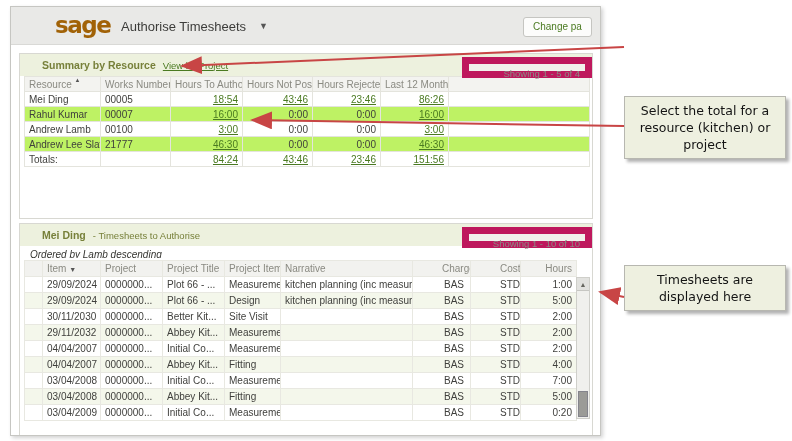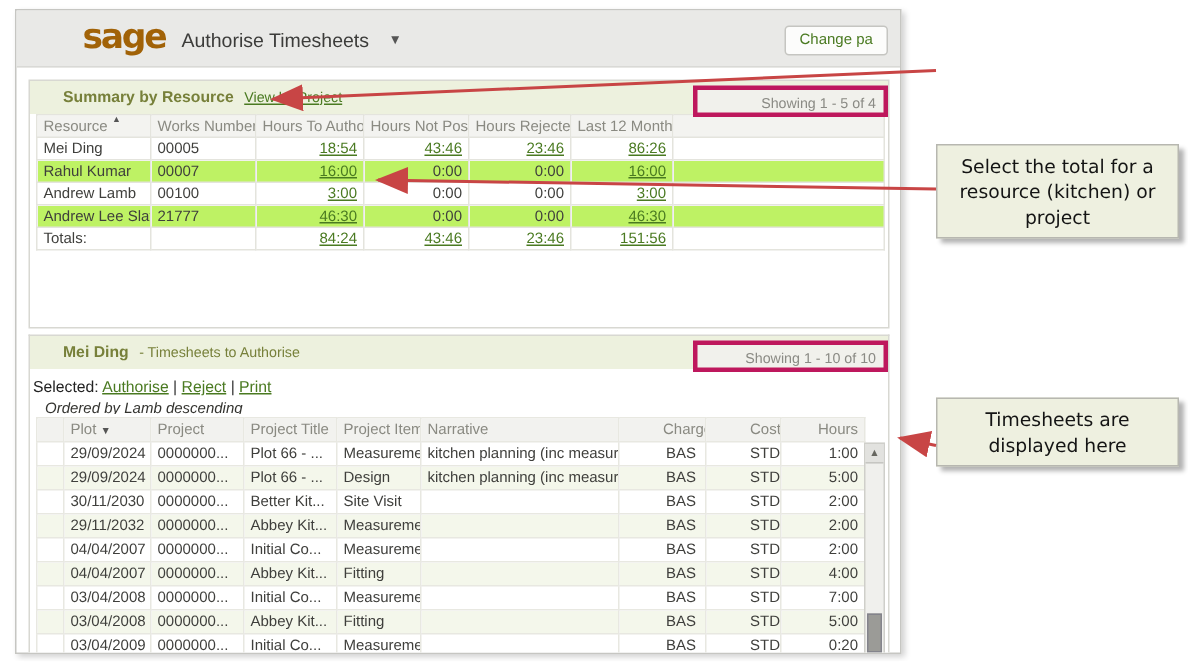--- a/index.html
+++ b/index.html
@@ -21,21 +21,21 @@
 
   
   .panel { position:absolute; left:8px; width:574px; border:1px solid #d8d8d2; background:#fff; }
   .panel-1 { top:46px; height:166px; }
   .panel-2 { top:216px; height:213px; border-bottom:none; }
   .panel-bar { position:relative; height:22px; background:#edf1de; display:flex; align-items:center; padding-left:22px; }
   .panel-title { font-size:10.5px; font-weight:bold; color:#77803a; margin-right:7px; white-space:nowrap; }
   .panel-subtitle { font-size:9.5px; color:#77803a; white-space:nowrap; }
   .view-link { font-size:9.5px; color:#4a7a21; text-decoration:underline; white-space:nowrap; }
   .showing-box { position:absolute; right:0; top:3px; width:130px; height:21px; background:#f1f1ec;
-                 border:3px solid #be185d; font-size:9.5px; color:#8b8b85; text-align:right;
+                 border:7px solid #be185d; font-size:9.5px; color:#8b8b85; text-align:right;
                  line-height:19px; padding-right:5px; }
   .ordered { font-style:italic; font-size:10px; color:#33332f; margin:5px 0 3px 6px; }
   .ordered-clipped { height:9px; overflow:hidden; margin:3px 0 0 10px; }
 
   
   table { border-collapse:collapse; table-layout:fixed; font-size:10px; color:#3f3f3c; }
   .sum-table { margin:0 0 0 4px; width:566px; }
   .sum-table th, .sum-table td { border:1px solid #e4e4dd; padding:1px 4px; height:15px;
                                  overflow:hidden; white-space:nowrap; font-weight:normal; }
   .sum-table th { background:#f3f3f0; color:#8a8a82; text-align:left; }
@@ -168,48 +168,40 @@
         </table>
     </div>
 
     <div class="panel panel-2">
       <div class="panel-bar">
         <span class="panel-title">Mei Ding</span>
         <span class="panel-subtitle">- Timesheets to Authorise</span>
         <span class="showing-box">Showing 1 - 10 of 10</span>
       </div>
 
-      <div class="sel-line">
-        <span>Selected:</span>
-        <a href="#">Authorise</a>
-        <span class="sel-sep">|</span>
-        <a href="#">Reject</a>
-        <span class="sel-sep">|</span>
-        <a href="#">Print</a>
-      </div>
 
       <div class="ordered ordered-clipped">Ordered by Lamb descending</div>
 
       <div class="det-wrap">
         <table class="det-table">
           <colgroup>
               <col style="width:18px">
               <col style="width:58px">
               <col style="width:62px">
               <col style="width:62px">
               <col style="width:56px">
               <col style="width:132px">
               <col style="width:58px">
               <col style="width:50px">
               <col style="width:56px">
             </colgroup>
           <tbody>
               <tr>
             <th class="ctr"><span class="chk"></span></th>
-            <th><span>Plot</span> <span class="sort-desc">▼</span></th>
+            <th><span>Item</span> <span class="sort-desc">▼</span></th>
             <th>Project</th>
             <th>Project Title</th>
             <th>Project Item</th>
             <th>Narrative</th>
             <th class="ctr">Charge</th>
             <th class="ctr">Cost</th>
             <th class="num">Hours</th>
           </tr>
           <tr>
             <td class="ctr"><span class="chk"></span></td>

